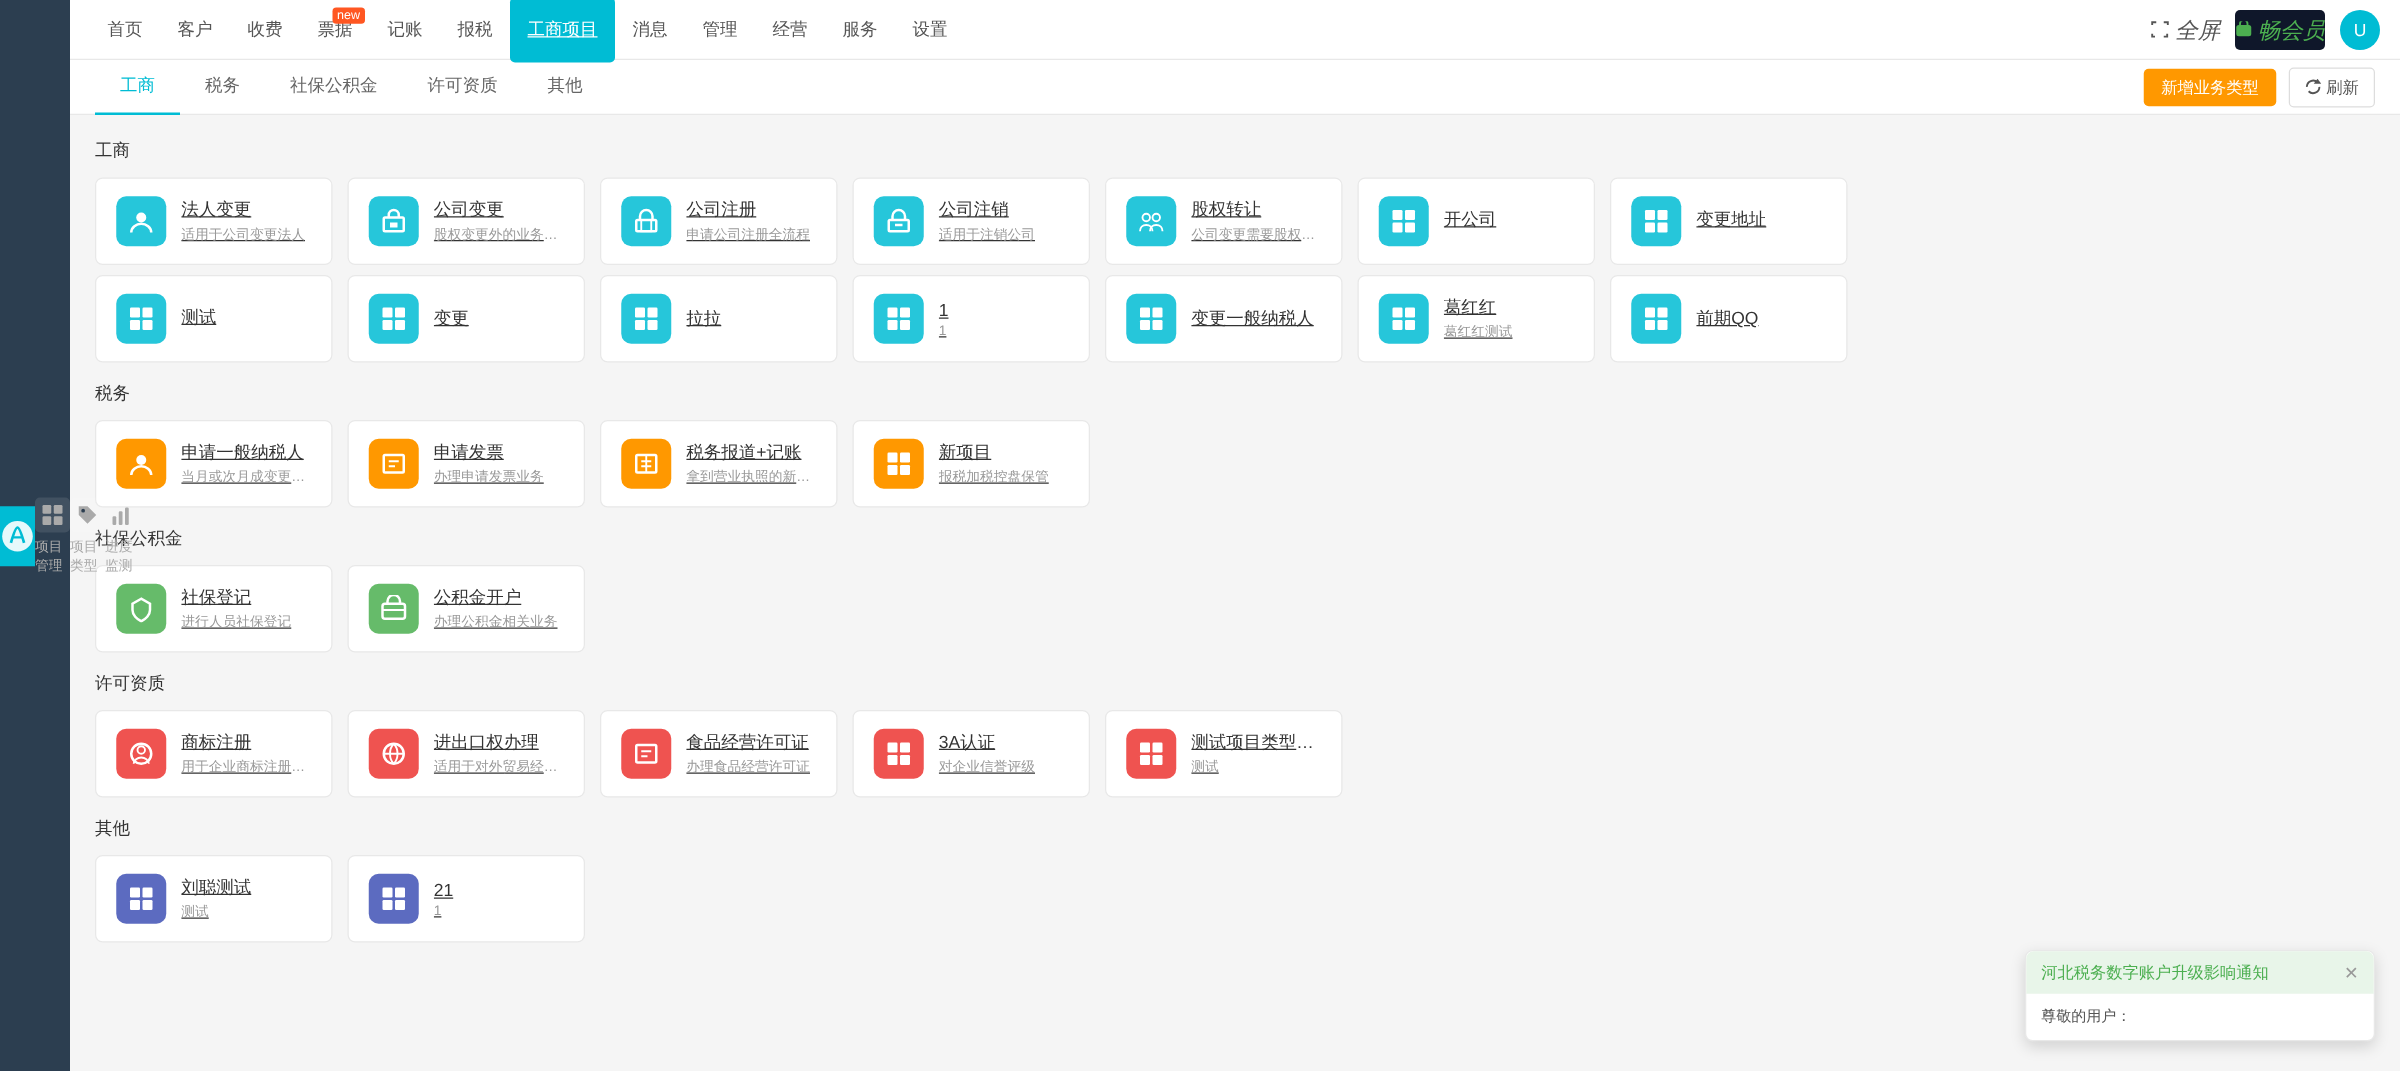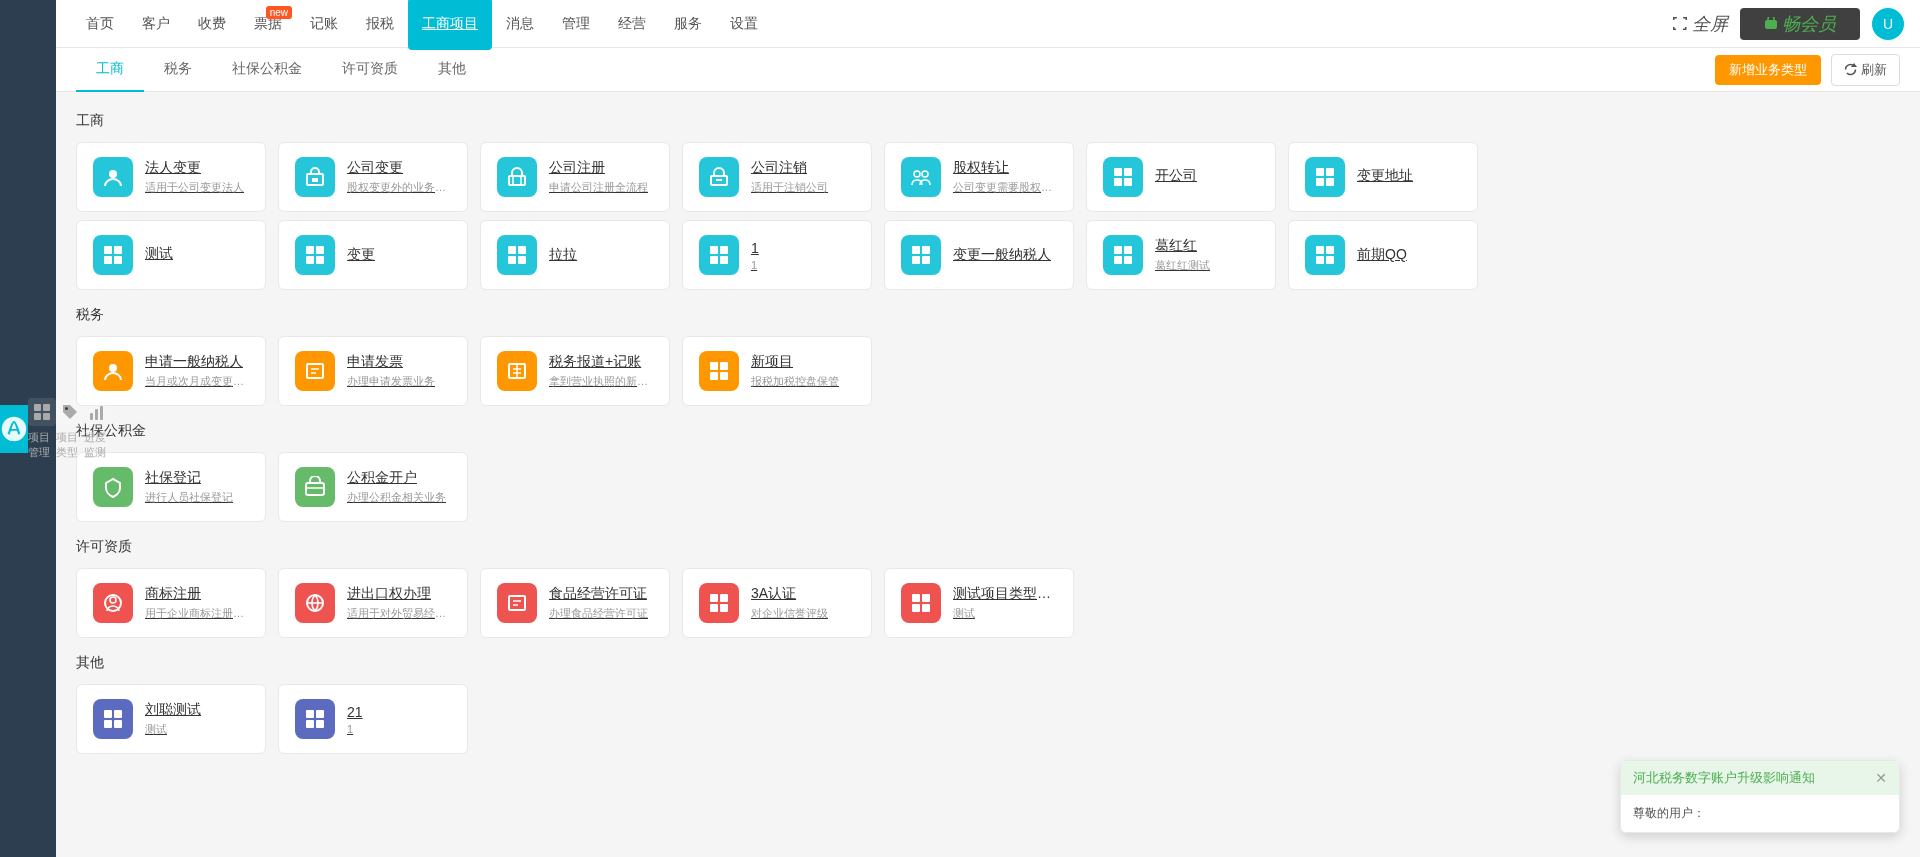--- a/index.html
+++ b/index.html
@@ -326,21 +326,21 @@
   <div class="nav-item">服务</div>
   <div class="nav-item">设置</div>
 
   <div class="nav-right">
     <div class="nav-right-item">
       <svg width="16" height="16" viewBox="0 0 16 16" fill="#555">
         <path d="M1 1h4v1.5H2.5V4H1V1zm10 0h4v3h-1.5V2.5H11V1zM1 11h1.5v1.5H4V14H1v-3zm10.5 1.5H13V11h1.5v3H11v-1.5z"></path>
       </svg>
       <span>全屏</span>
     </div>
-    <div class="nav-right-item" style="background:#404040;padding:4px 24px;border-radius:4px;color:#4caf50;">
+    <div class="nav-right-item" style="background:#0f172a;padding:4px 0;border-radius:4px;color:#4caf50;">
       <svg width="14" height="14" viewBox="0 0 14 14" fill="#4caf50">
           <rect x="1" y="3" width="12" height="9" rx="2"></rect>
           <path d="M4 3V2a3 3 0 016 0v1" stroke="#4caf50" stroke-width="1.5" fill="none"></path>
         </svg>
       <span>畅会员</span>
     </div>
     <div class="avatar">U</div>
   </div>
 </div>
 

